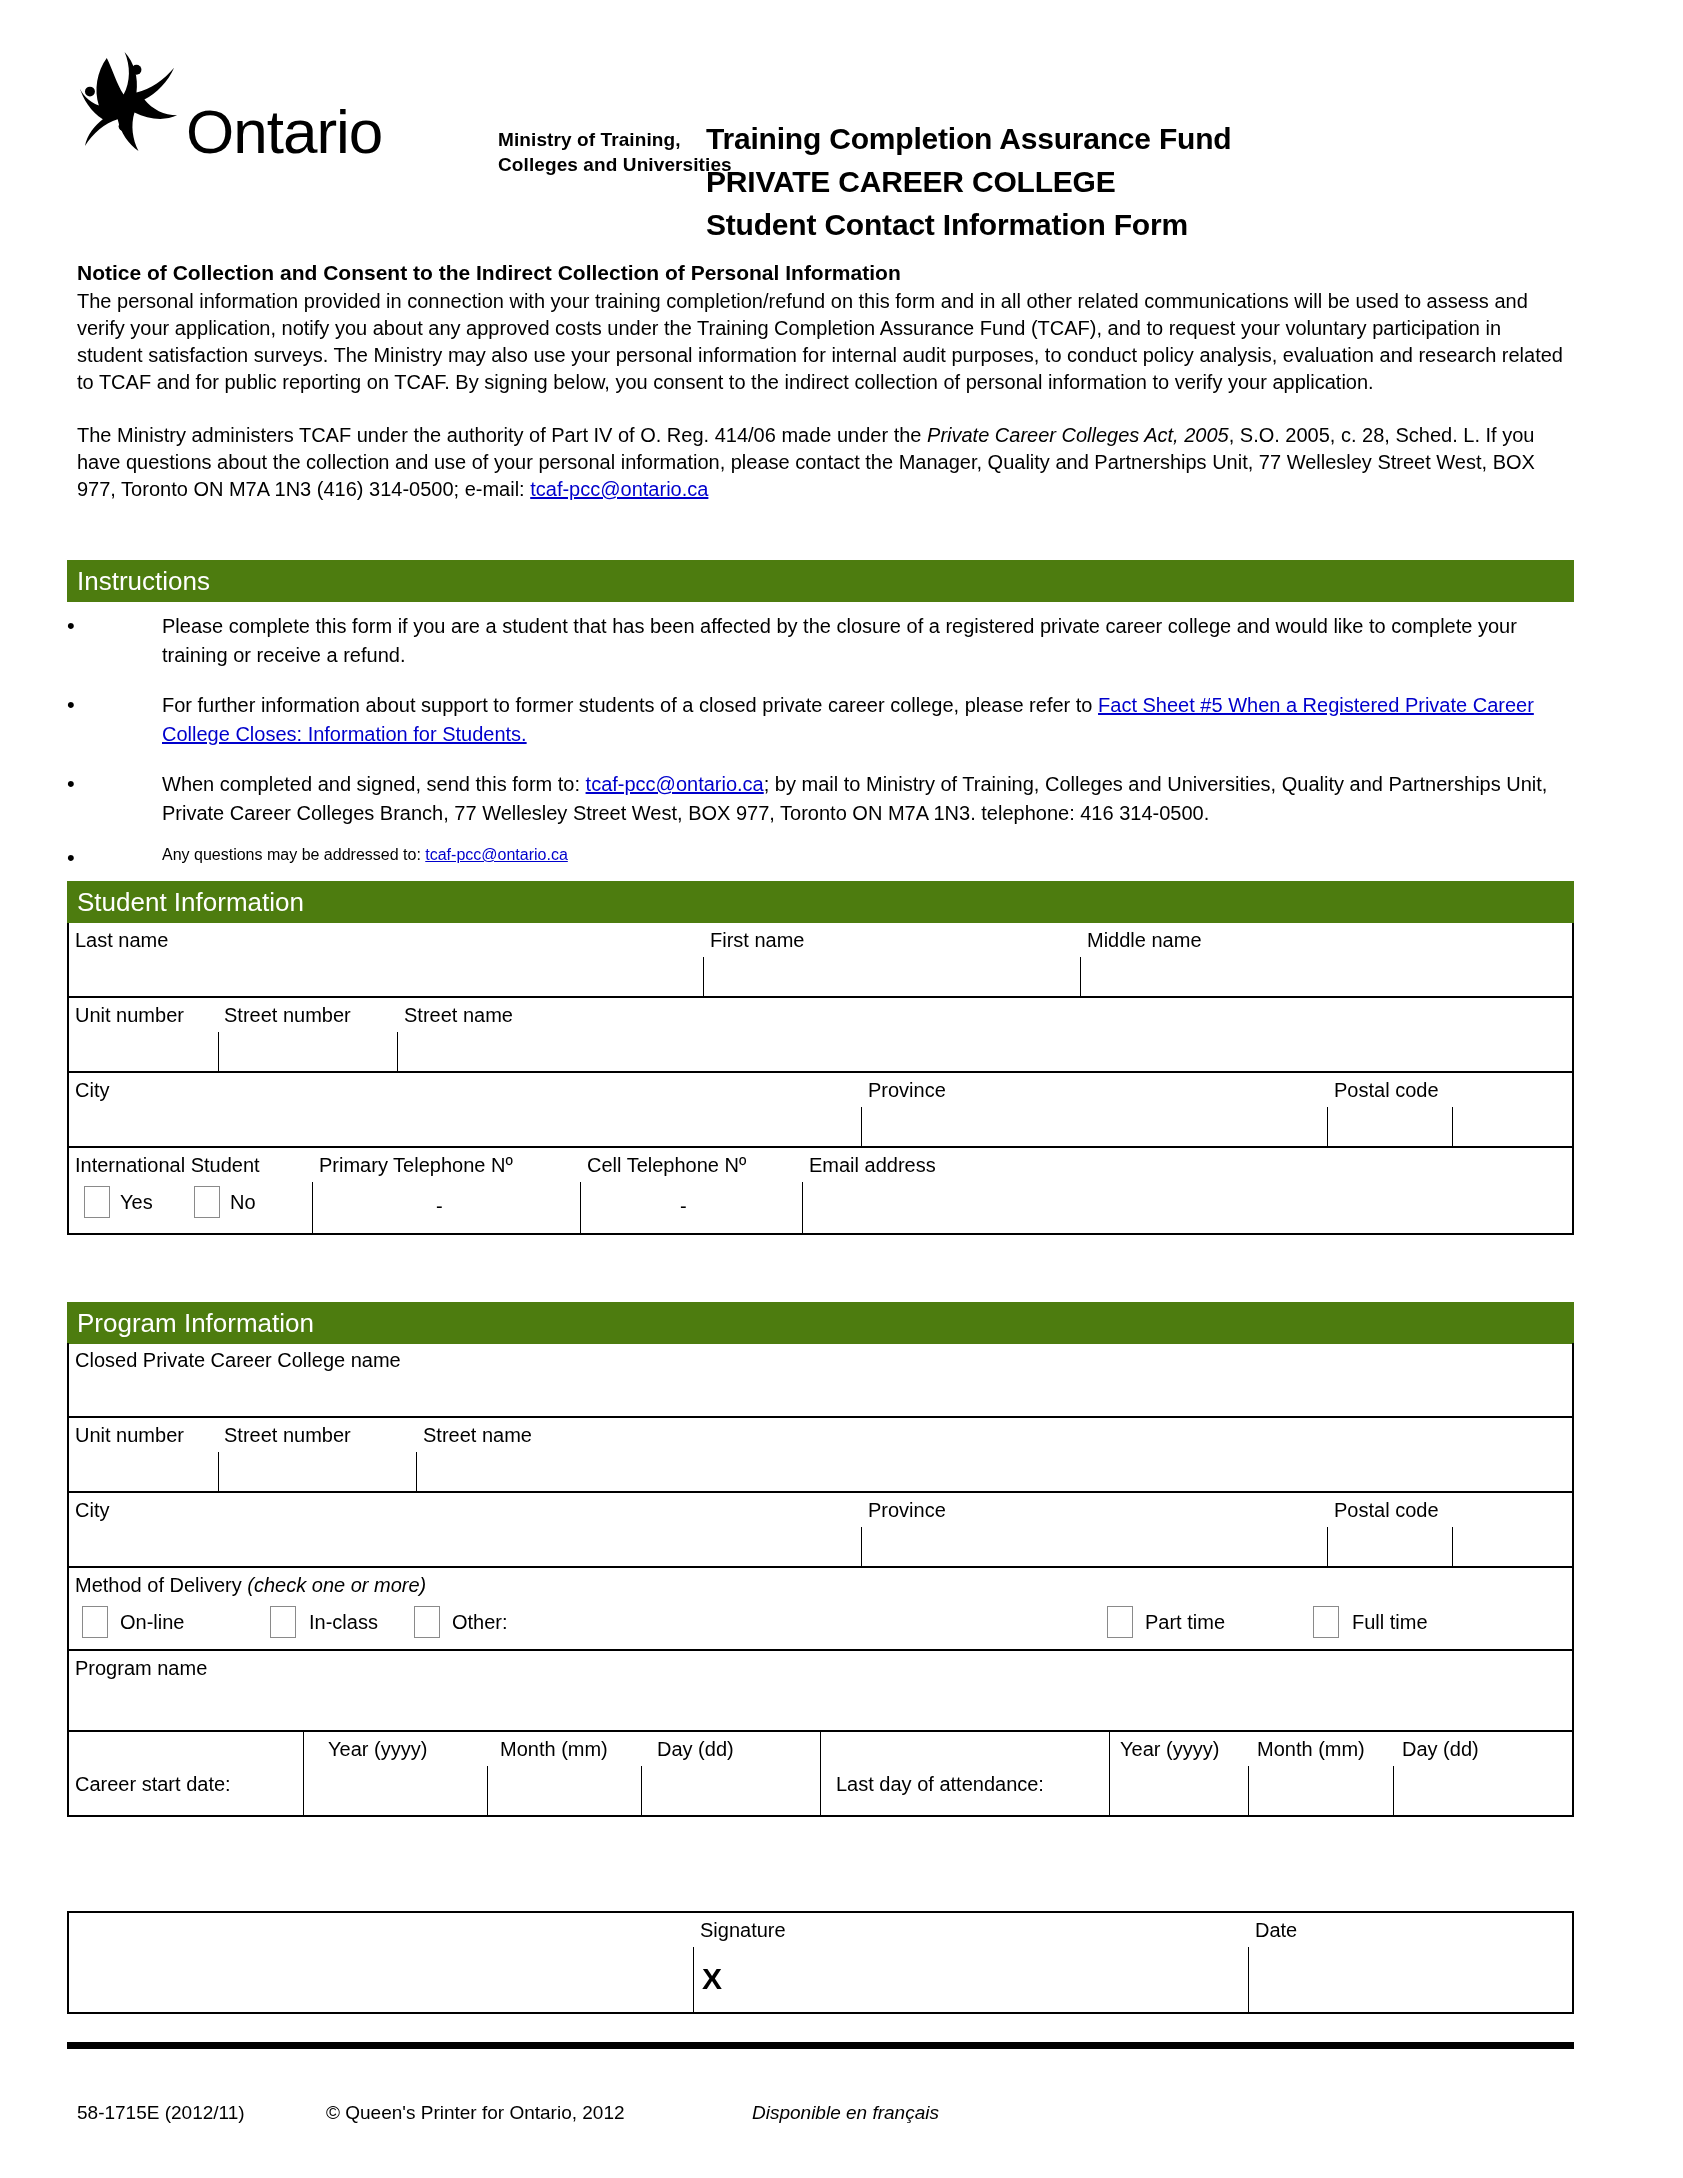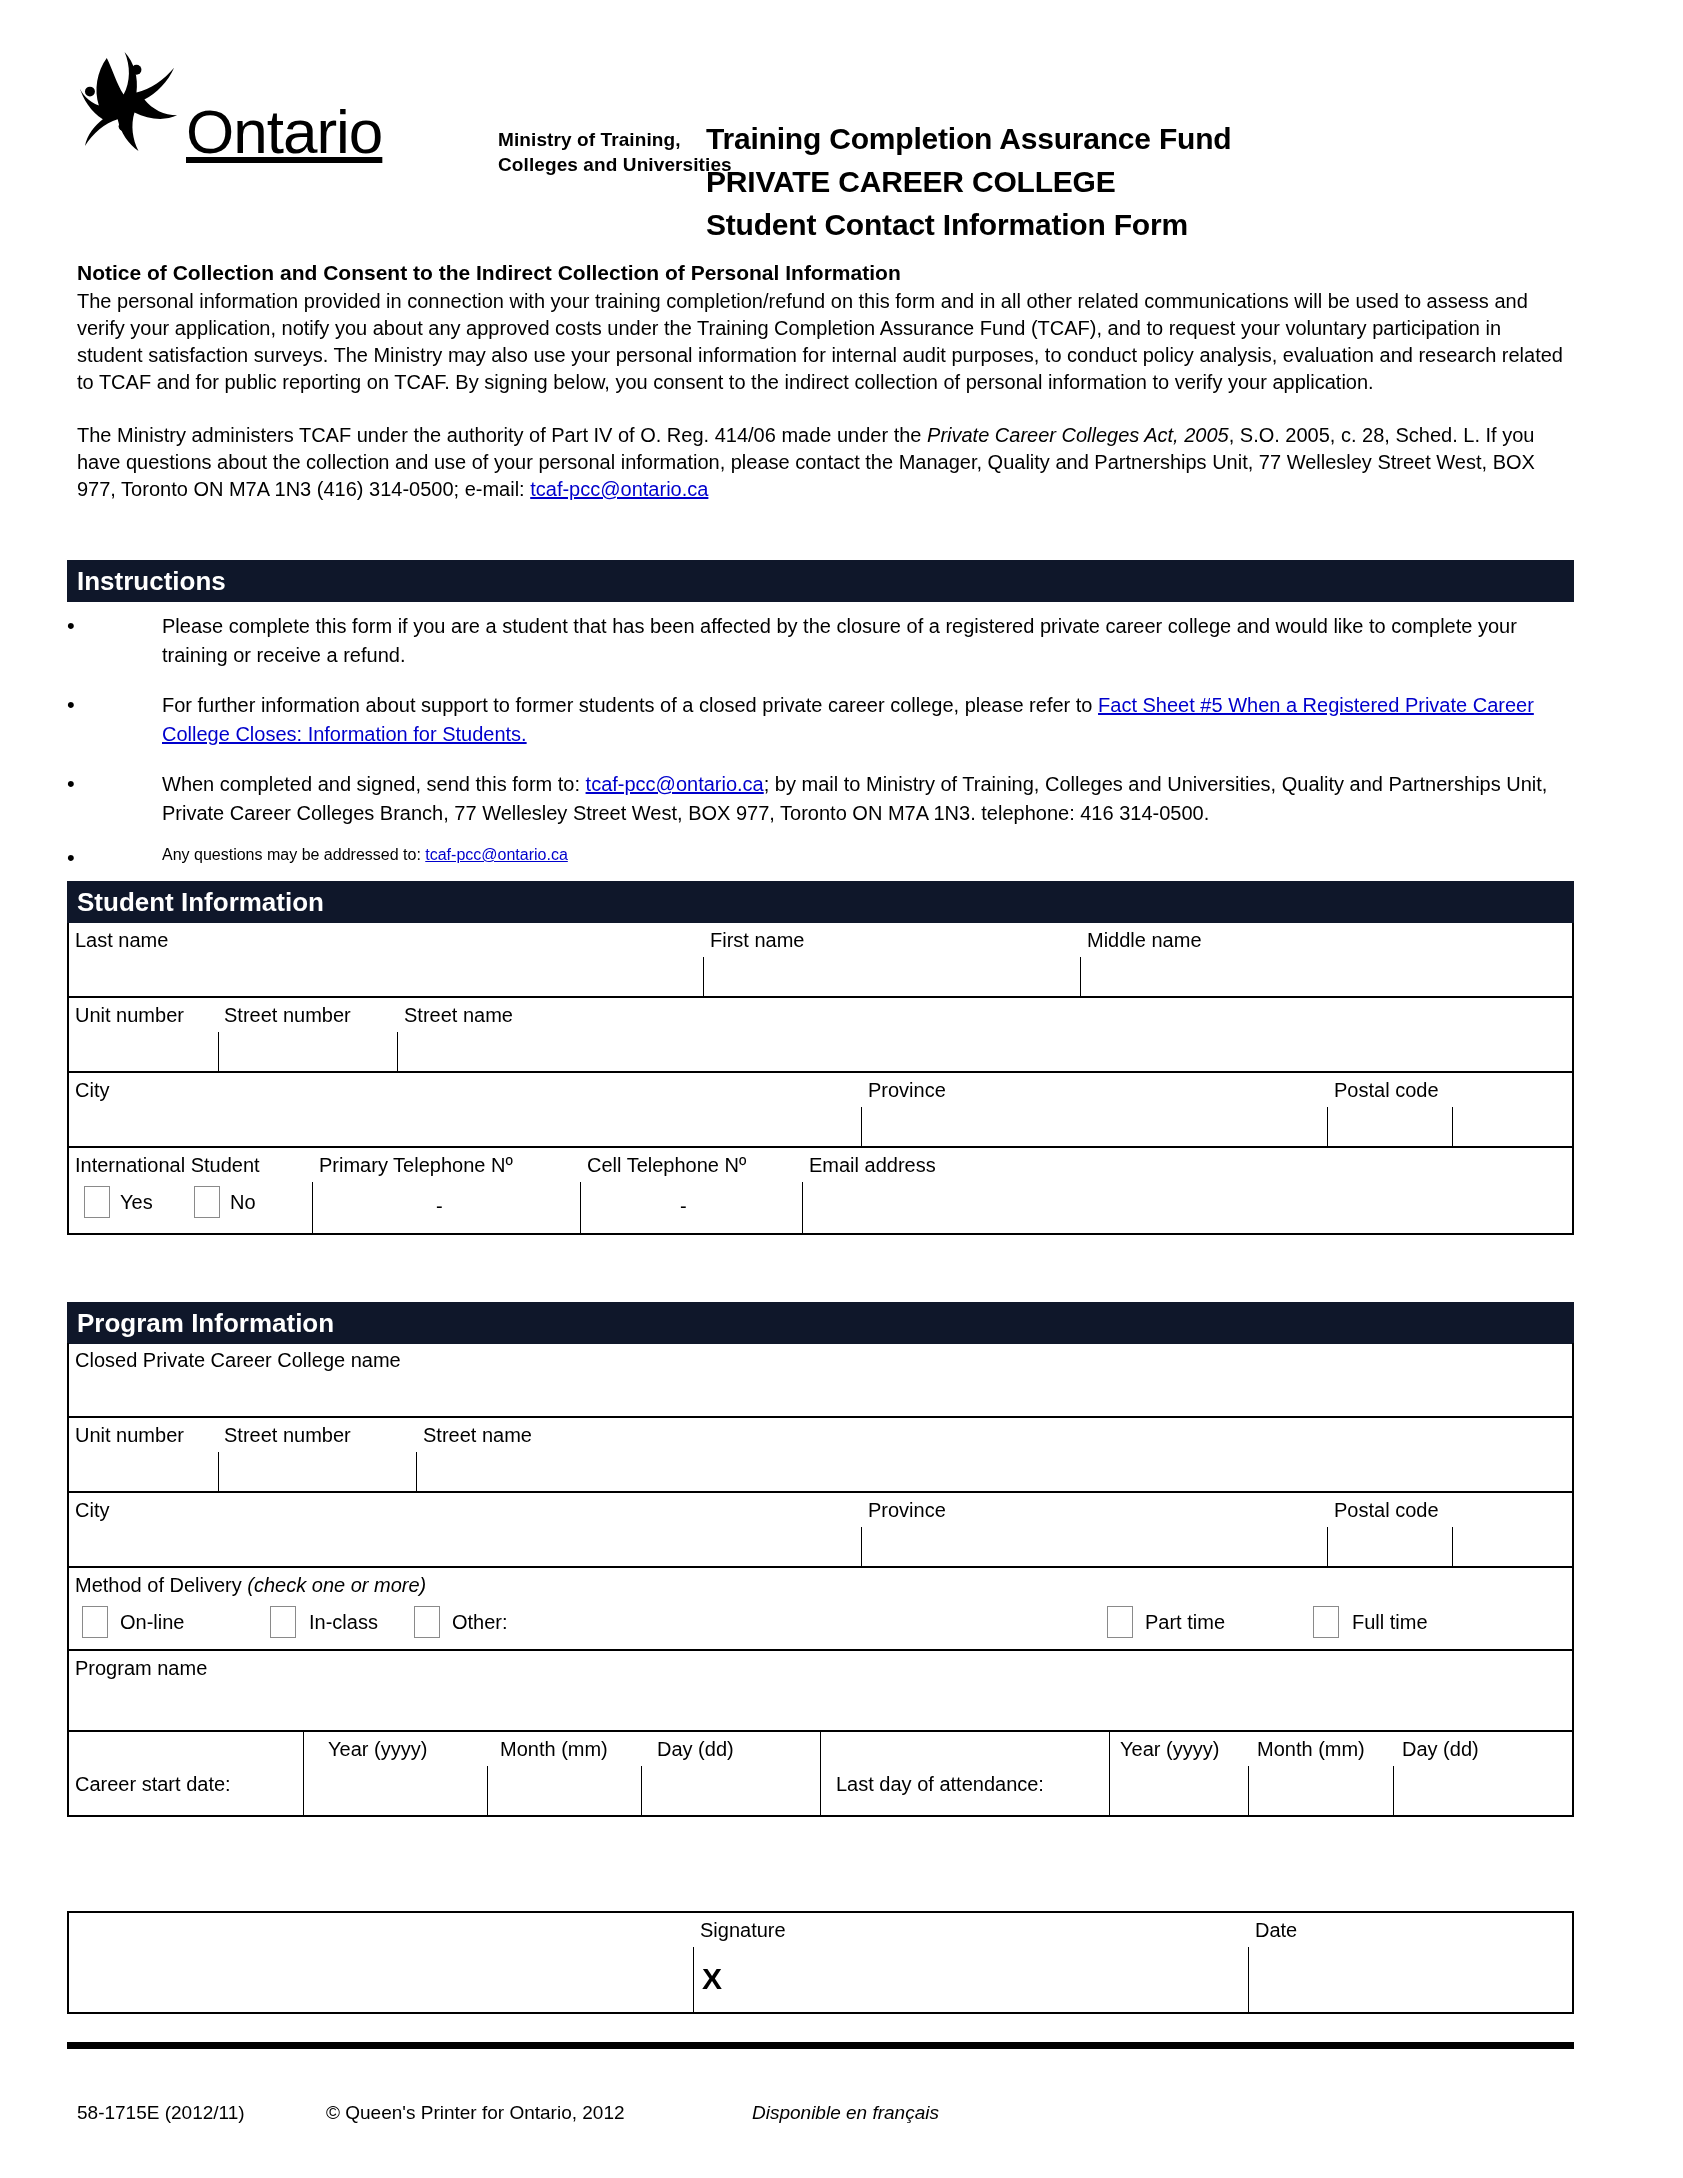--- a/index.html
+++ b/index.html
@@ -47,21 +47,20 @@
   }
   .ontario-word {
     position: absolute;
     left: 109px;
     top: 51px;
     font-size: 62px;
     line-height: 62px;
     font-weight: 400;
     letter-spacing: -1px;
     font-family: "Liberation Sans", sans-serif;
-    text-decoration: underline;
   }
   .ministry {
     position: absolute;
     left: 421px;
     top: 87px;
     font-size: 19px;
     line-height: 25px;
     font-weight: bold;
     letter-spacing: 0.1px;
   }
@@ -98,23 +97,23 @@
   .notice p.gap { margin-top: 26px; }
   .lnk {
     color: #0000cc;
     text-decoration: underline;
   }
   .ital { font-style: italic; }
 
   
   .bar {
     position: absolute;
-    background: #0f172a;
+    background: #4d7c0f;
     color: #ffffff;
-    font-weight: bold;
+    font-weight: normal;
     font-size: 26px;
     line-height: 42px;
     padding-left: 10px;
     box-sizing: border-box;
   }
 
   
   .instr-bar {
     left: 67px;
     top: 560px;

